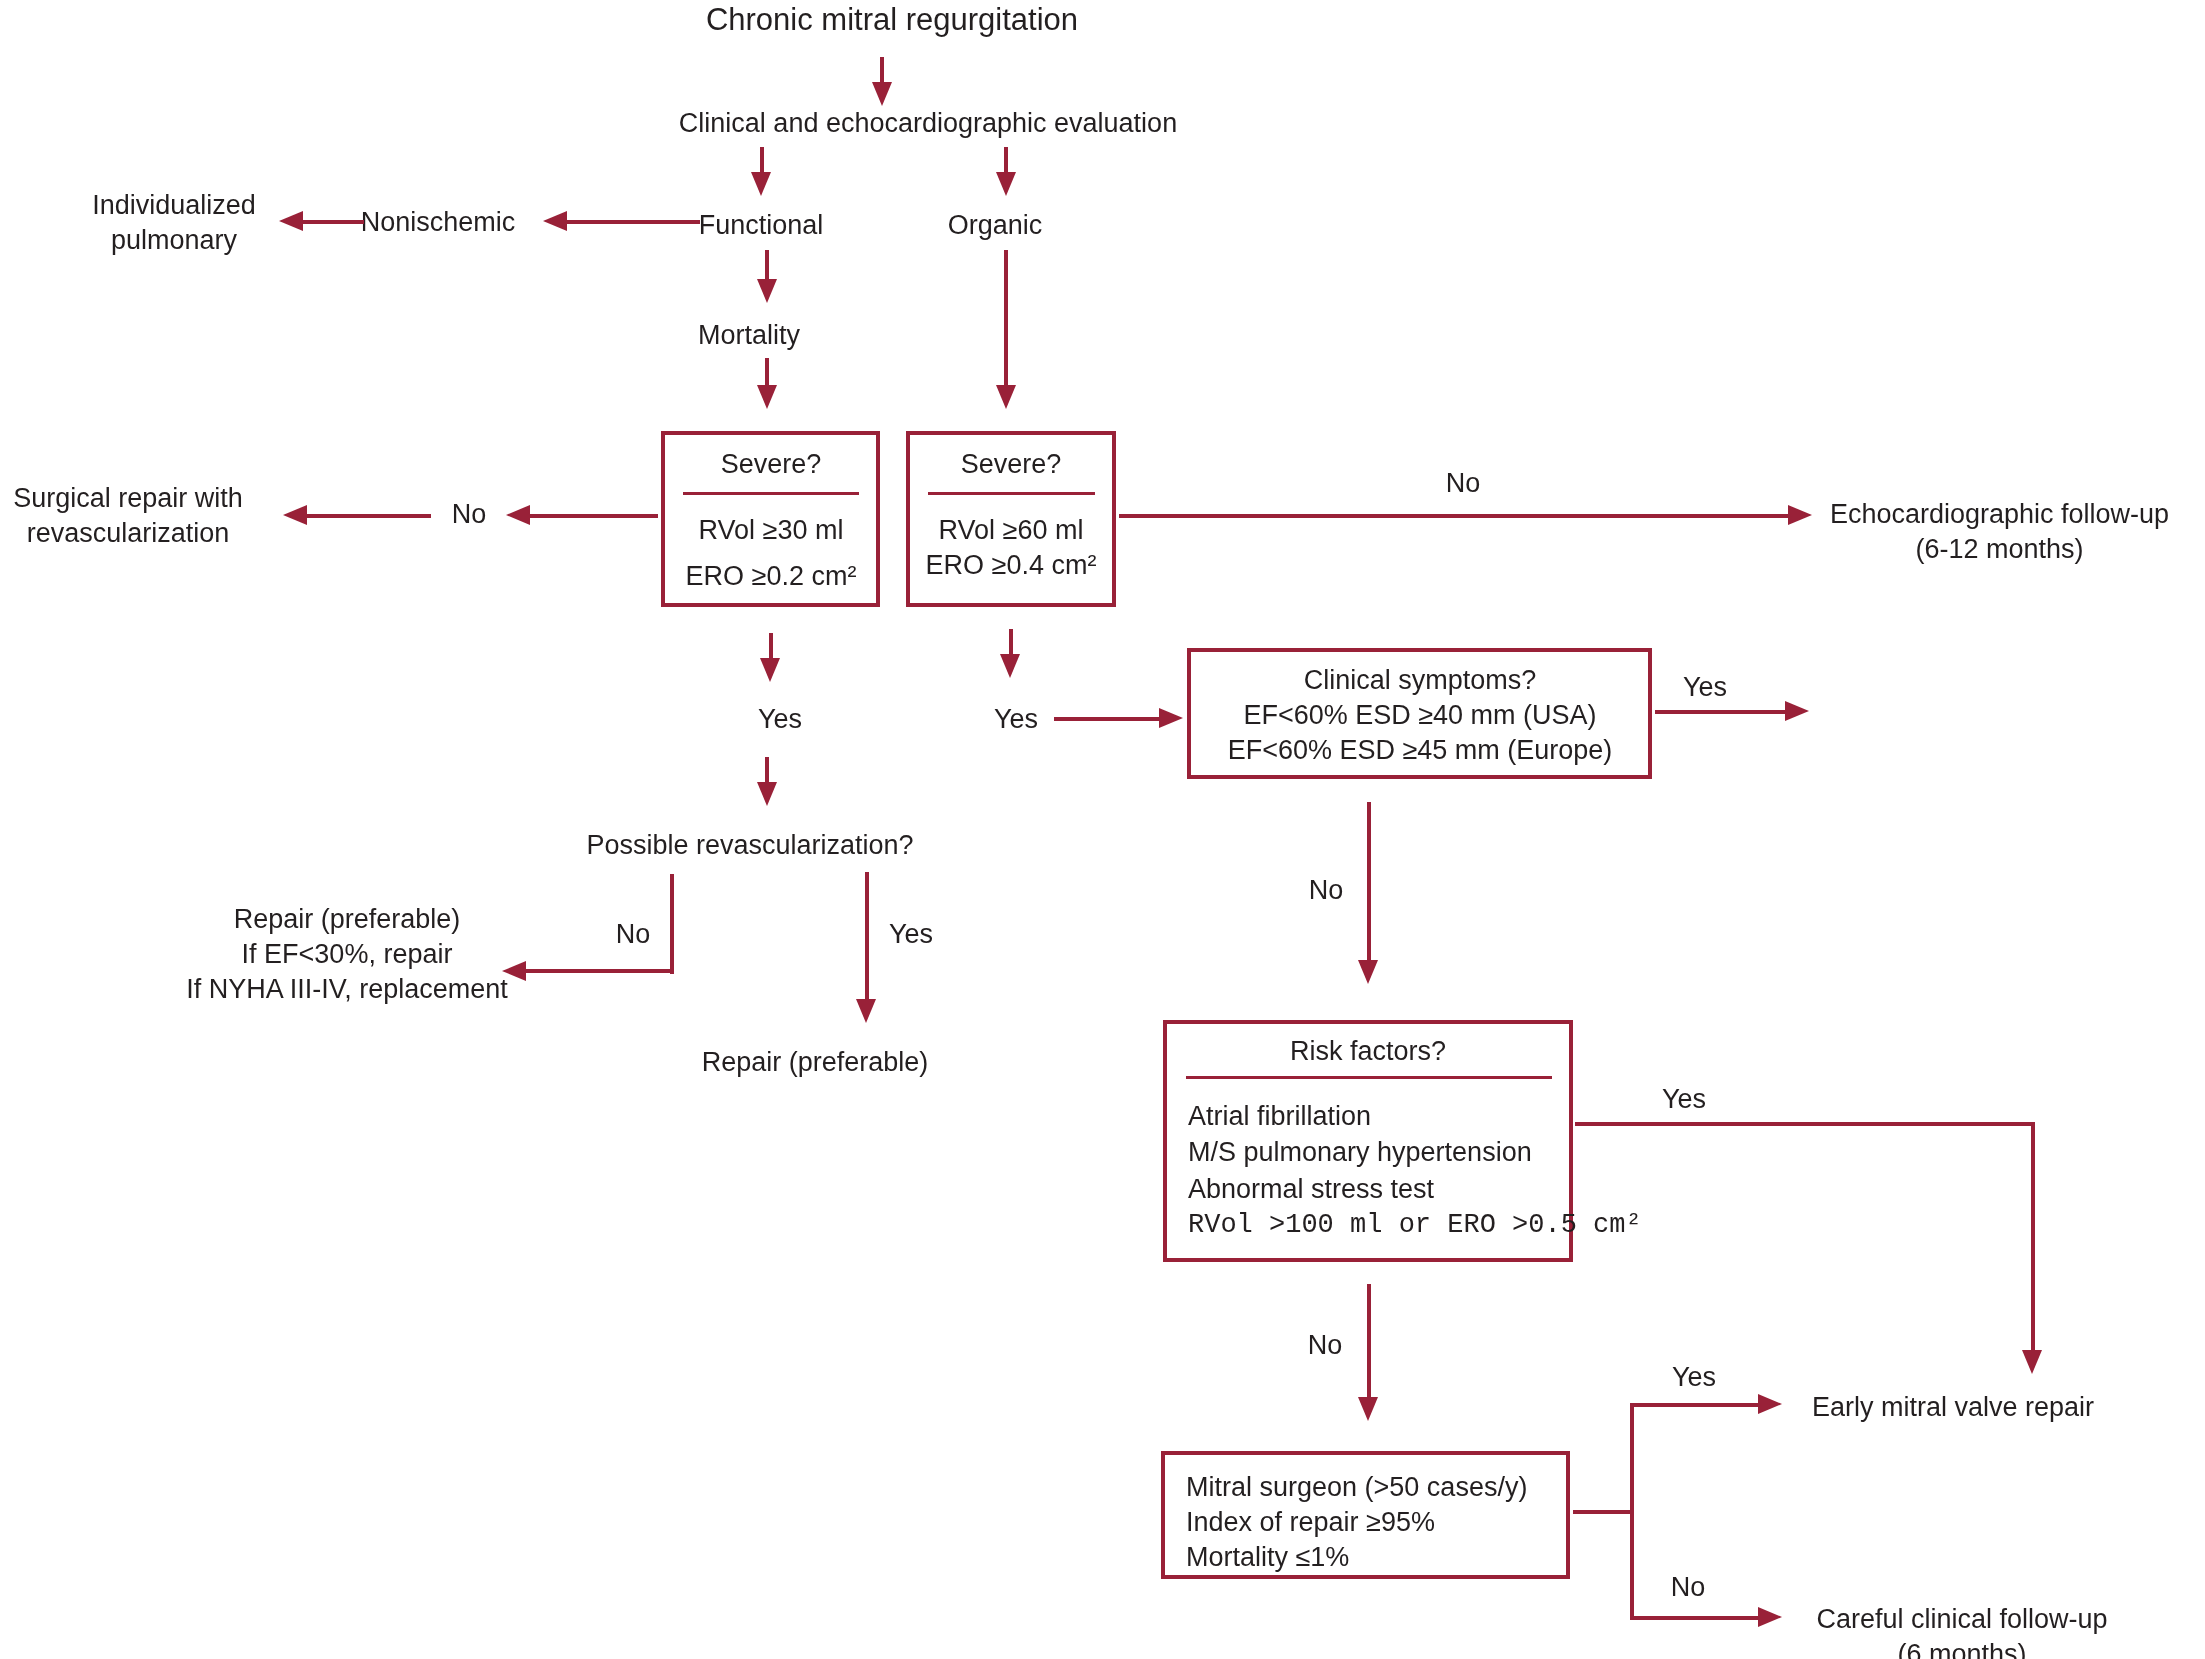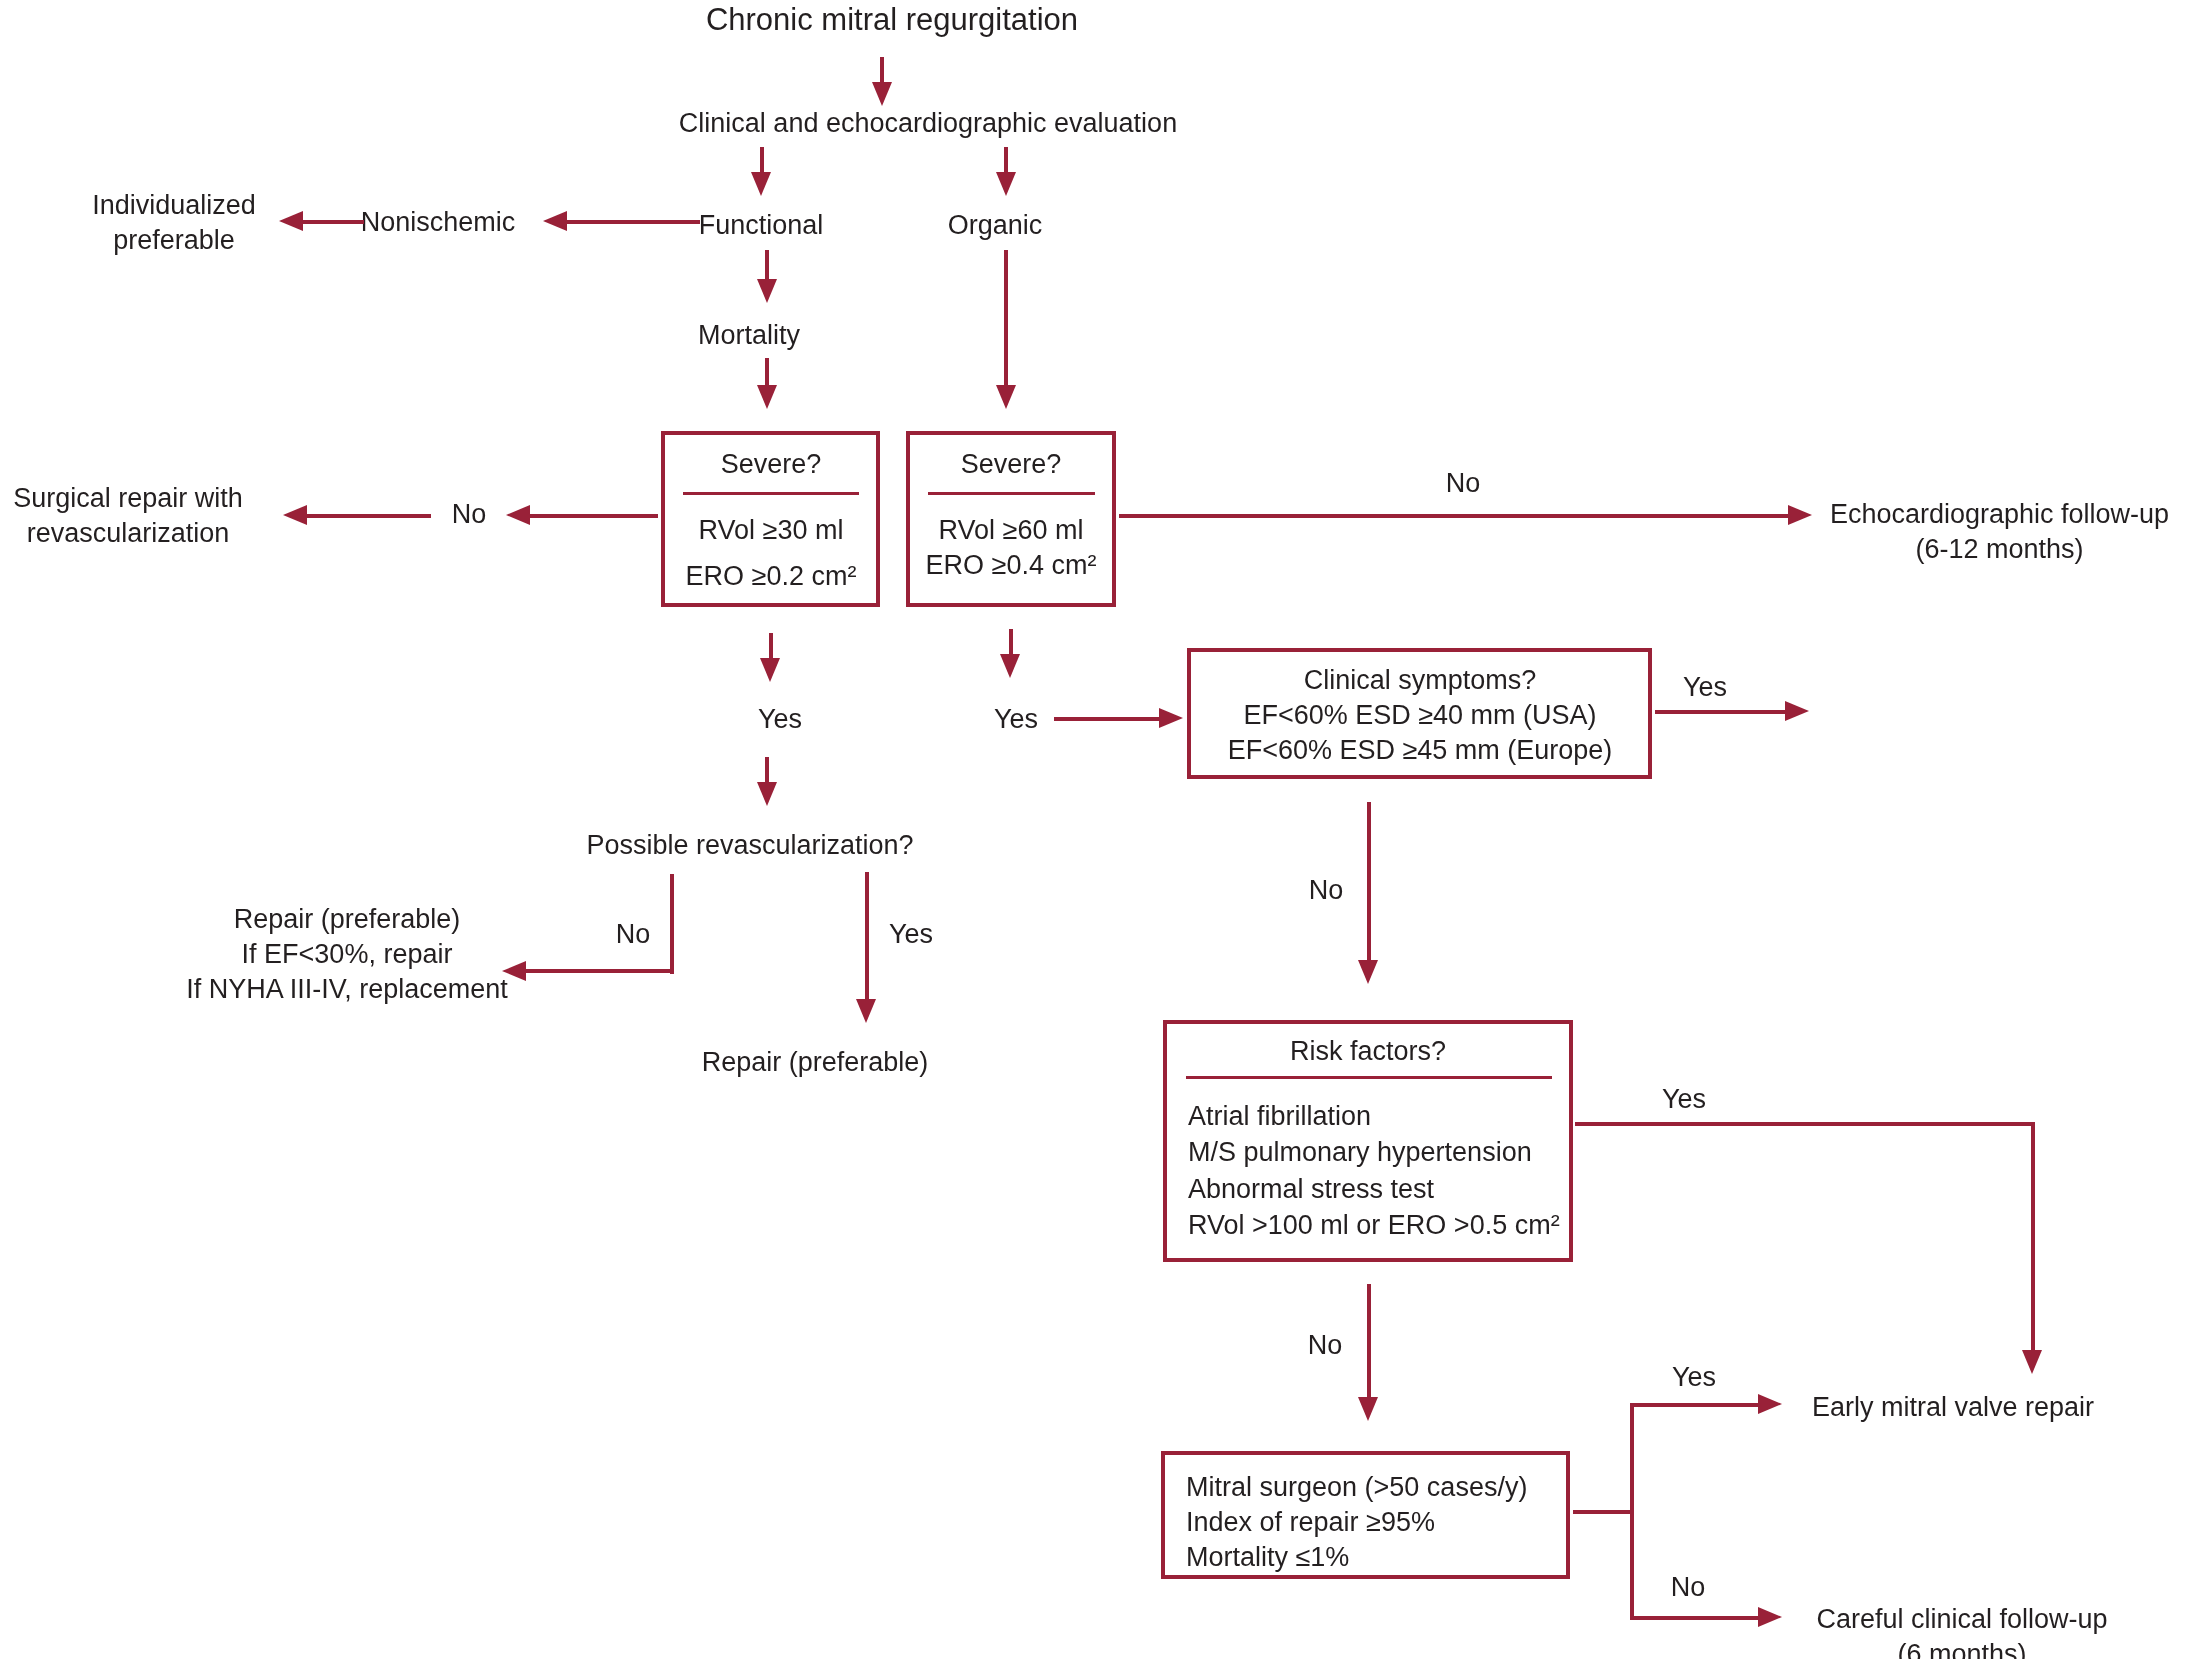--- a/index.html
+++ b/index.html
@@ -55,21 +55,21 @@
 <div id="canvas">
 
   <div class="lbl big" style="left:892px;top:20px;">Chronic mitral regurgitation</div>
 
   <div class="lbl" style="left:928px;top:123px;">Clinical and echocardiographic evaluation</div>
 
   <div class="lbl" style="left:761px;top:225px;">Functional</div>
   <div class="lbl" style="left:995px;top:225px;">Organic</div>
   <div class="lbl" style="left:438px;top:222px;">Nonischemic</div>
   <div class="lbl" style="left:174px;top:223px;">Individualized
-preferable</div>
+pulmonary</div>
   <div class="lbl" style="left:749px;top:335px;">Mortality</div>
 
   <div class="box" style="left:661px;top:431px;width:219px;height:176px;"></div>
   <div class="lbl" style="left:771px;top:464px;">Severe?</div>
   <div class="div4" style="left:683px;top:492px;width:176px;"></div>
   <div class="lbl" style="left:771px;top:530px;">RVol ≥30 ml</div>
   <div class="lbl" style="left:771px;top:565px;margin-top:11px;">ERO ≥0.2 cm²</div>
 
   <div class="box" style="left:906px;top:431px;width:210px;height:176px;"></div>
   <div class="lbl" style="left:1011px;top:464px;">Severe?</div>
@@ -104,21 +104,21 @@
   <div class="lbl" style="left:815px;top:1062px;">Repair (preferable)</div>
 
   <div class="lbl" style="left:1326px;top:890px;">No</div>
 
   <div class="box" style="left:1163px;top:1020px;width:410px;height:242px;"></div>
   <div class="lbl" style="left:1368px;top:1051px;">Risk factors?</div>
   <div class="div4" style="left:1186px;top:1076px;width:366px;"></div>
   <div class="lbl leftal" style="left:1188px;top:1116px;">Atrial fibrillation</div>
   <div class="lbl leftal" style="left:1188px;top:1152px;">M/S pulmonary hypertension</div>
   <div class="lbl leftal" style="left:1188px;top:1189px;">Abnormal stress test</div>
-  <div class="lbl leftal" style="left:1188px;top:1225px;">RVol &gt;100 ml or ERO &gt;0.5 cm²</div>
+  <div class="lbl leftal" style="left:1188px;top:1225px;font-family:Liberation Mono, monospace;">RVol &gt;100 ml or ERO &gt;0.5 cm²</div>
 
   <div class="lbl" style="left:1684px;top:1099px;">Yes</div>
   <div class="lbl" style="left:1325px;top:1345px;">No</div>
 
   <div class="box" style="left:1161px;top:1451px;width:409px;height:128px;"></div>
   <div class="lbl leftal" style="left:1186px;top:1487px;">Mitral surgeon (&gt;50 cases/y)</div>
   <div class="lbl leftal" style="left:1186px;top:1522px;">Index of repair ≥95%</div>
   <div class="lbl leftal" style="left:1186px;top:1557px;">Mortality ≤1%</div>
 
   <div class="lbl" style="left:1694px;top:1377px;">Yes</div>

